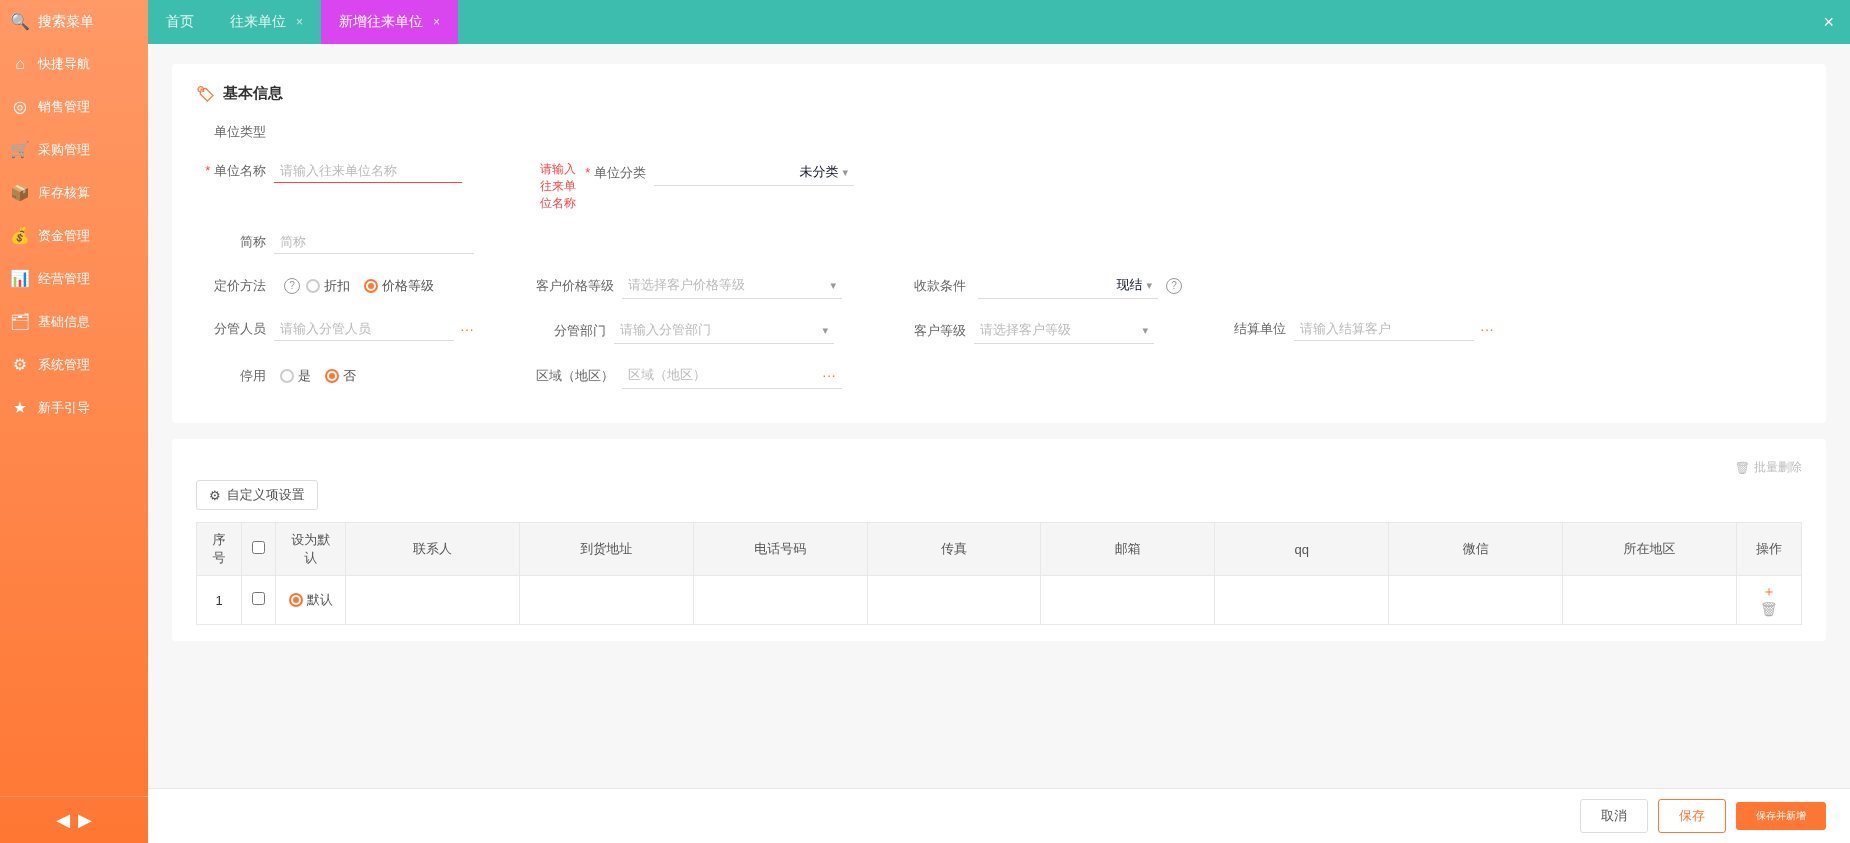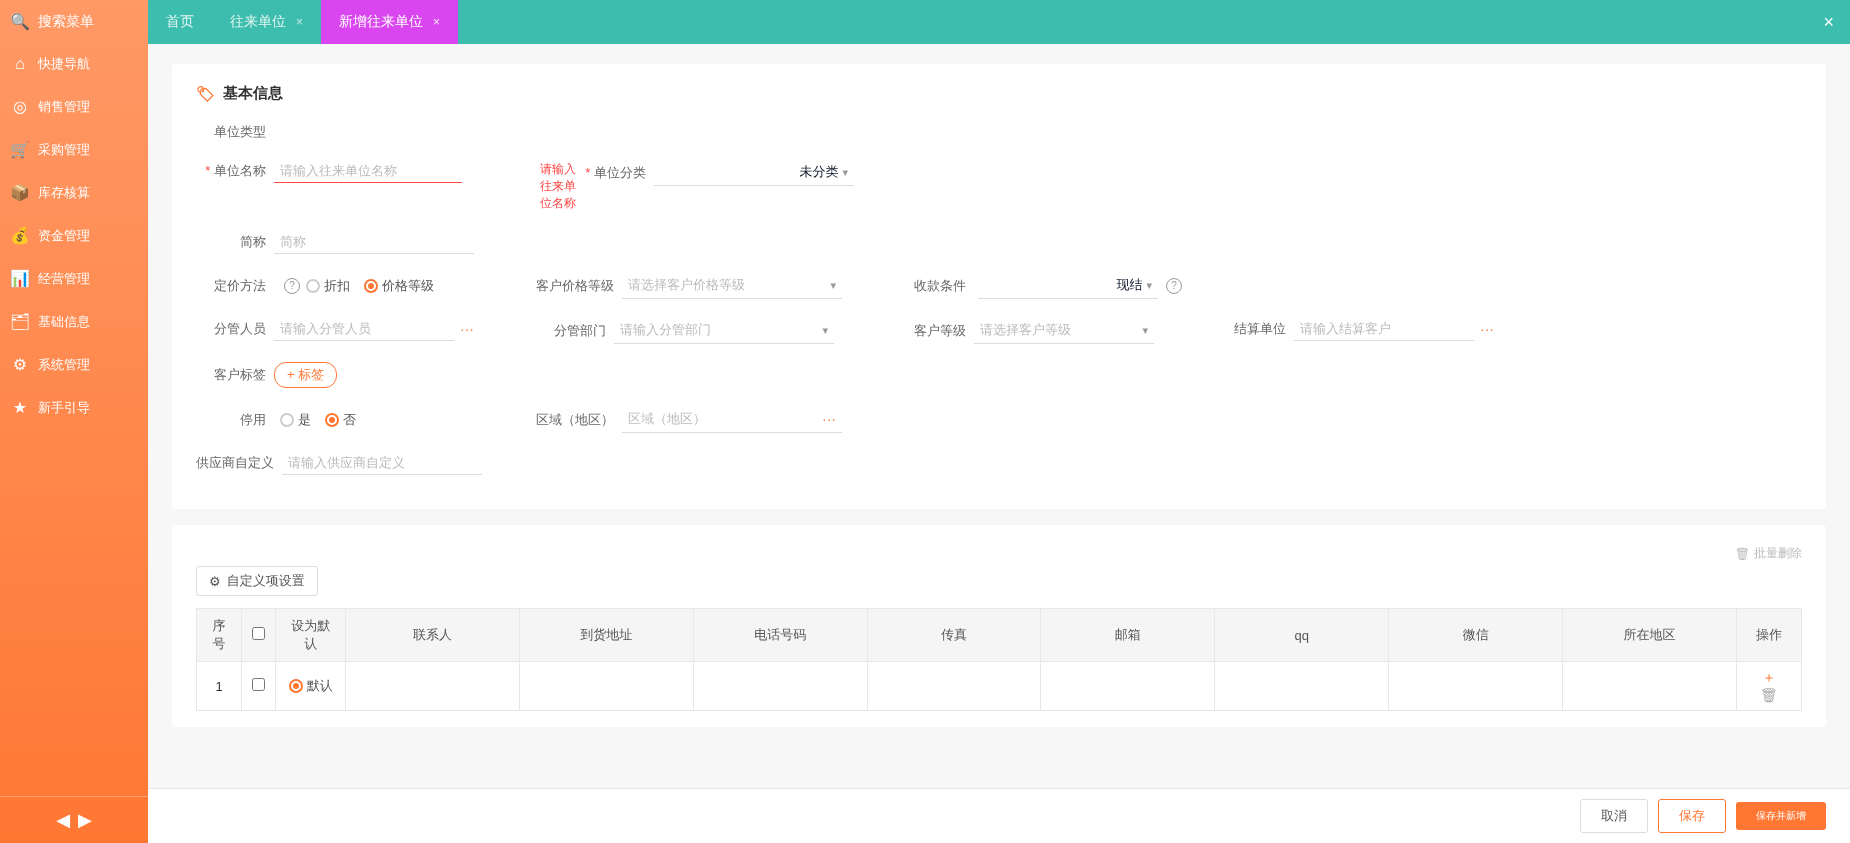--- a/index.html
+++ b/index.html
@@ -565,28 +565,20 @@
             <span class="field-select-arrow">▾</span>
           </div>
         </div>
         <div class="form-field" style="flex:0 0 320px;">
           <span class="field-label">结算单位</span>
           <input class="field-input" type="text" style="max-width: 180px;" placeholder="请输入结算客户">
           <span class="more-btn">···</span>
         </div>
       </div>
 
-      <div class="form-row" style="align-items:center;">
-        <div class="form-field">
-          <span class="field-label">客户标签</span>
-          <div class="tag-add-btn">
-            <span>+ 标签</span>
-          </div>
-        </div>
-      </div>
 
       <div class="form-row" style="align-items:center;">
         <div class="form-field" style="flex:0 0 340px; gap:6px;">
           <span class="field-label">停用</span>
           <div class="radio-group">
             <div class="radio-item">
               <div class="radio-circle"></div>
               <span>是</span>
             </div>
             <div class="radio-item">
@@ -597,26 +589,20 @@
         </div>
         <div class="form-field" style="flex:0 0 360px;">
           <span class="field-label">区域（地区）</span>
           <div class="area-field" style="max-width:220px;">
             <span class="area-field-text">区域（地区）</span>
             <span class="area-more-btn">···</span>
           </div>
         </div>
       </div>
 
-      <div class="form-row">
-        <div class="form-field" style="flex:0 0 340px;">
-          <span class="field-label">供应商自定义</span>
-          <input class="field-input" type="text" style="max-width: 200px;" placeholder="请输入供应商自定义">
-        </div>
-      </div>
     </div>
 
     <div class="form-card">
       <div class="batch-actions">
         <div class="batch-delete-btn">
           <span>🗑</span>
           <span>批量删除</span>
         </div>
       </div>
 

